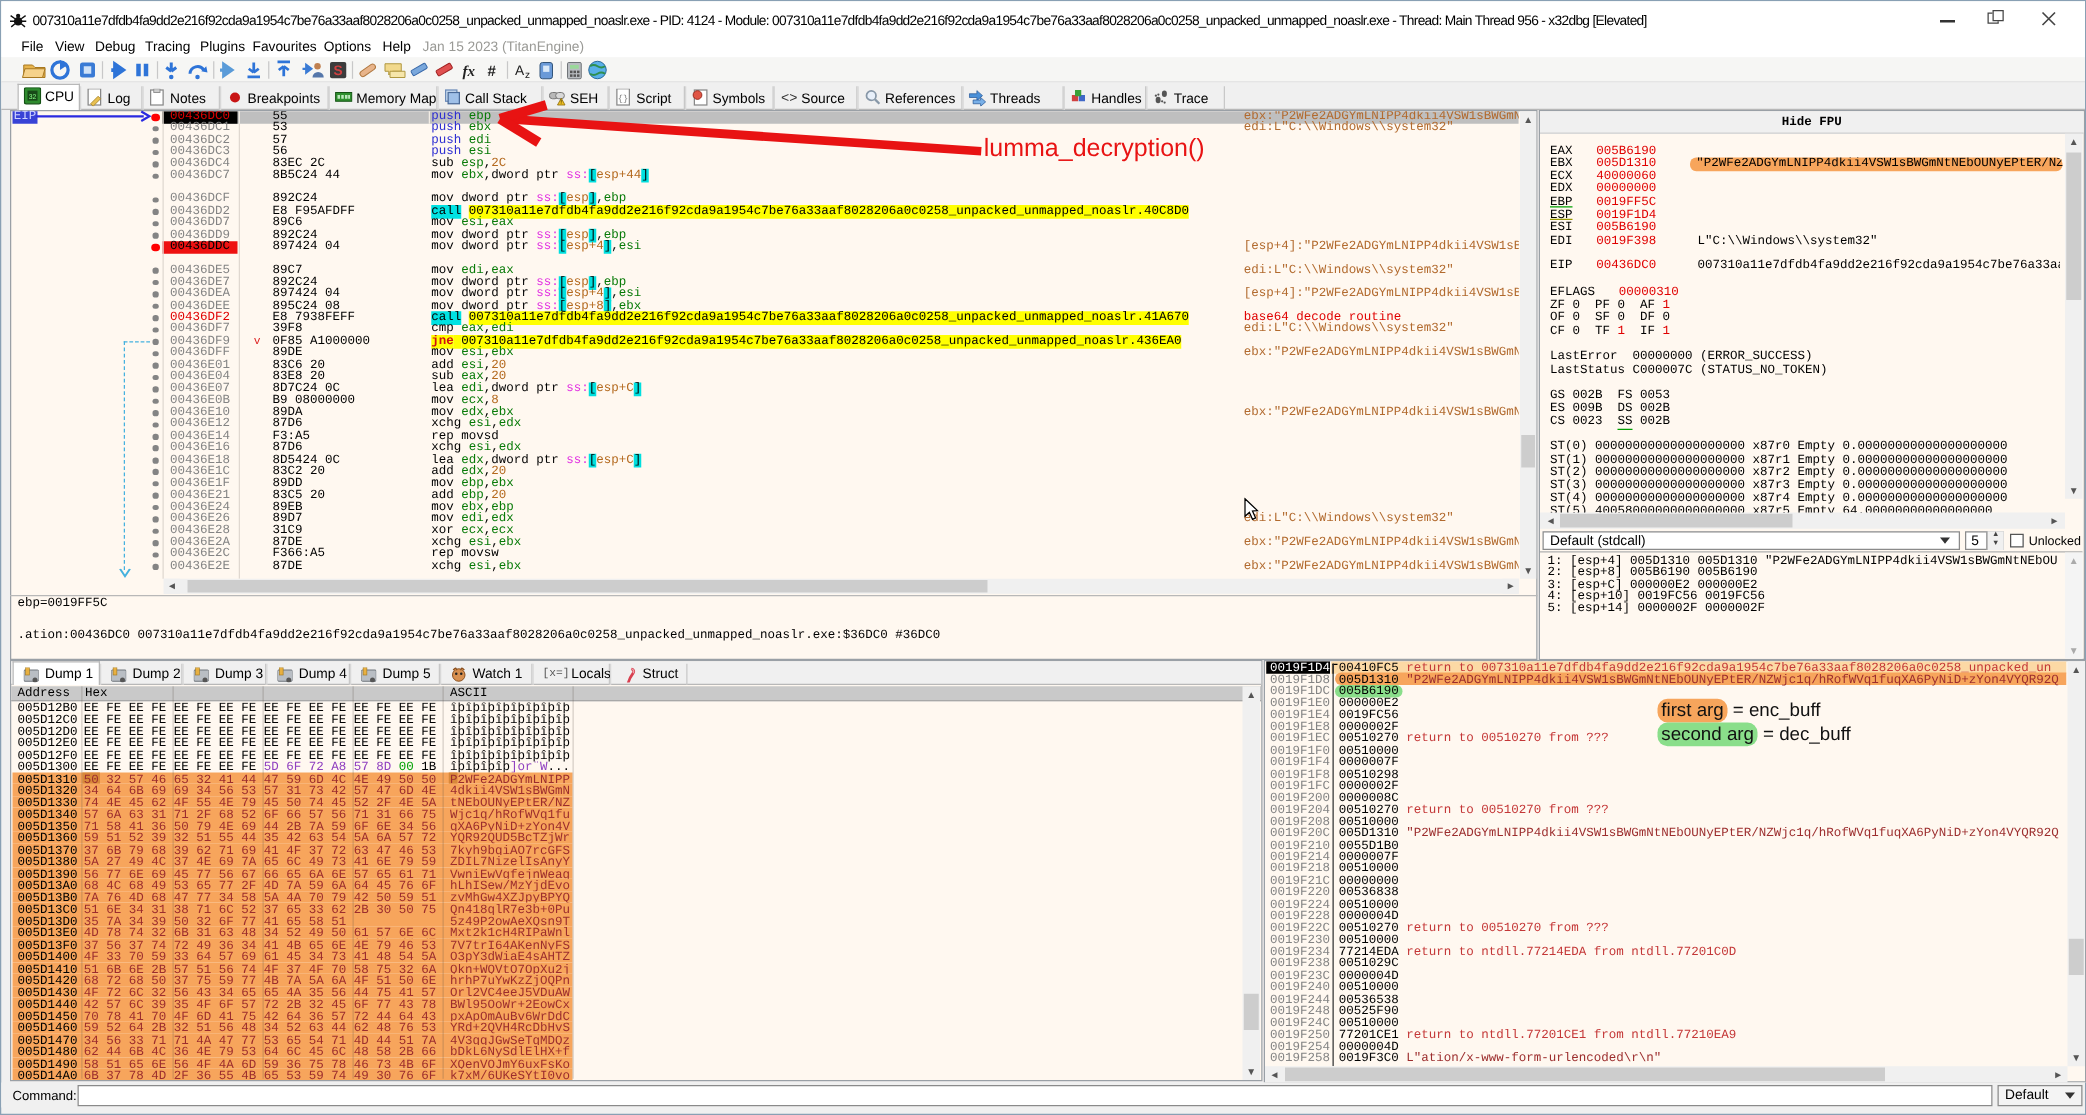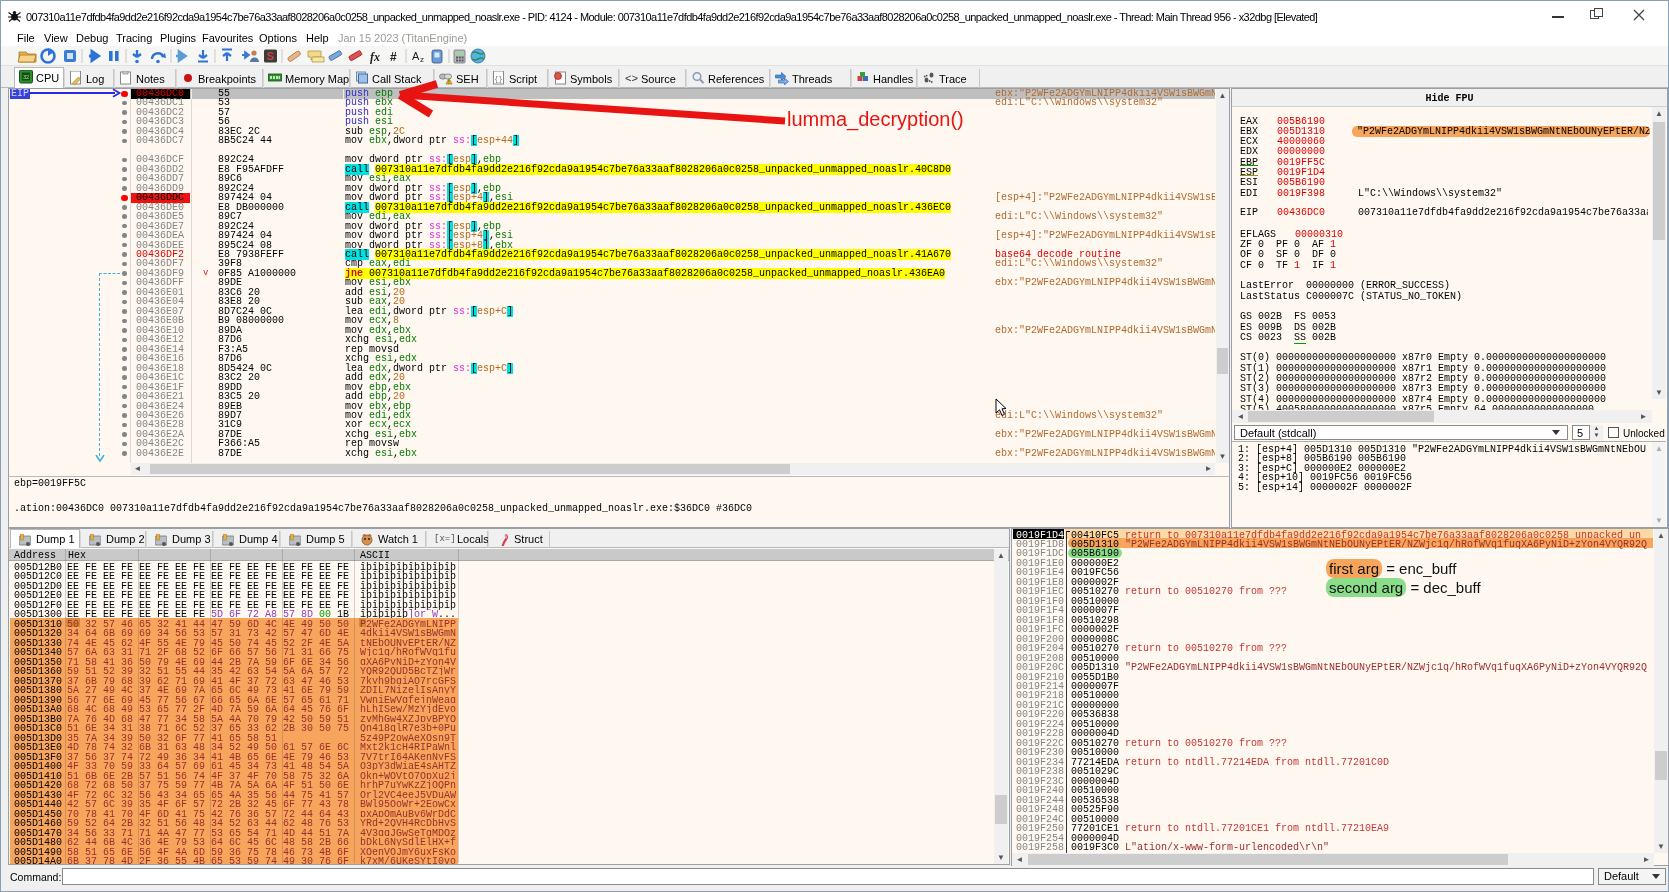--- a/index.html
+++ b/index.html
@@ -267,26 +267,20 @@
       <span class="abs mono k" style="left:209px;top:-1px">892C24</span>
       <span class="abs mono" style="left:336px;top:-1px"><span class="k">mov dword ptr </span><span class="m">ss:</span><span class="br">[</span><span class="n">esp</span><span class="br">]</span><span class="k">,</span><span class="g">ebp</span></span>
     </div>
 <div class="row" style="left:0;top:104.17000000000002px;width:1206px">
       <div class="abs" style="left:121px;top:-0.5px;width:60px;height:10px;background:#ee1111"></div>
       <div class="abs" style="left:112.4px;top:1.4999999999999996px;width:6.2px;height:6.2px;border-radius:50%;background:#ff0000"></div>
       <span class="abs mono k" style="left:127px;top:-1px">00436DDC</span>
       <span class="abs mono k" style="left:209px;top:-1px">897424 04</span>
       <span class="abs mono" style="left:336px;top:-1px"><span class="k">mov dword ptr </span><span class="m">ss:</span><span class="br">[</span><span class="n">esp+4</span><span class="br">]</span><span class="k">,</span><span class="g">esi</span></span>
       <span class="abs mono" style="left:986px;top:-1px"><span class="cmt">[esp+4]:"P2WFe2ADGYmLNIPP4dkii4VSW1sB</span></span>
-    </div>
-<div class="row" style="left:0;top:113.64000000000001px;width:1206px">
-      <div class="abs" style="left:113.2px;top:2.3px;width:4.6px;height:4.6px;border-radius:50%;background:#848484"></div>
-      <span class="abs mono gry" style="left:127px;top:-1px">00436DE0</span>
-      <span class="abs mono k" style="left:209px;top:-1px">E8 DB000000</span>
-      <span class="abs mono" style="left:336px;top:-1px"><span class="cb">call</span><span class="k"> </span><span class="yb">007310a11e7dfdb4fa9dd2e216f92cda9a1954c7be76a33aaf8028206a0c0258_unpacked_unmapped_noaslr.436EC0</span></span>
     </div>
 <div class="row" style="left:0;top:123.11000000000001px;width:1206px">
       <div class="abs" style="left:113.2px;top:2.3px;width:4.6px;height:4.6px;border-radius:50%;background:#848484"></div>
       <span class="abs mono gry" style="left:127px;top:-1px">00436DE5</span>
       <span class="abs mono k" style="left:209px;top:-1px">89C7</span>
       <span class="abs mono" style="left:336px;top:-1px"><span class="k">mov </span><span class="g">edi</span><span class="k">,</span><span class="g">eax</span></span>
       <span class="abs mono" style="left:986px;top:-1px"><span class="cmt">edi:L"C:\\Windows\\system32"</span></span>
     </div>
 <div class="row" style="left:0;top:132.58px;width:1206px">
       <div class="abs" style="left:113.2px;top:2.3px;width:4.6px;height:4.6px;border-radius:50%;background:#848484"></div>
@@ -823,21 +817,21 @@
 <span class="abs mono k" style="left:5px;top:237.5px">005D1440</span>
 <span class="abs mono dred" style="left:58px;top:237.5px;">42 57 6C 39</span>
 <span class="abs mono dred" style="left:130px;top:237.5px;">35 4F 6F 57</span>
 <span class="abs mono dred" style="left:202px;top:237.5px;">72 2B 32 45</span>
 <span class="abs mono dred" style="left:274px;top:237.5px;">6F 77 43 78</span>
 <span class="abs mono dred" style="left:351px;top:237.5px">BWl95OoWr+2EowCx</span>
 <div class="abs" style="left:1px;top:246.4px;width:448px;height:9.6px;background:#f7a55c"></div>
 <span class="abs mono k" style="left:5px;top:247.0px">005D1450</span>
 <span class="abs mono dred" style="left:58px;top:247.0px;border-bottom:1px solid #a02020;">70 78 41 70</span>
 <span class="abs mono dred" style="left:130px;top:247.0px;border-bottom:1px solid #a02020;">4F 6D 41 75</span>
-<span class="abs mono dred" style="left:202px;top:247.0px;">42 76 36 57</span>
+<span class="abs mono dred" style="left:202px;top:247.0px;">42 64 36 57</span>
 <span class="abs mono dred" style="left:274px;top:247.0px;">72 44 64 43</span>
 <span class="abs mono dred" style="left:351px;top:247.0px">pxApOmAuBv6WrDdC</span>
 <div class="abs" style="left:1px;top:255.9px;width:448px;height:9.6px;background:#f7a55c"></div>
 <span class="abs mono k" style="left:5px;top:256.5px">005D1460</span>
 <span class="abs mono dred" style="left:58px;top:256.5px;">59 52 64 2B</span>
 <span class="abs mono dred" style="left:130px;top:256.5px;">32 51 56 48</span>
 <span class="abs mono dred" style="left:202px;top:256.5px;">34 52 63 44</span>
 <span class="abs mono dred" style="left:274px;top:256.5px;">62 48 76 53</span>
 <span class="abs mono dred" style="left:351px;top:256.5px">YRd+2QVH4RcDbHvS</span>
 <div class="abs" style="left:1px;top:265.4px;width:448px;height:9.6px;background:#f7a55c"></div>

